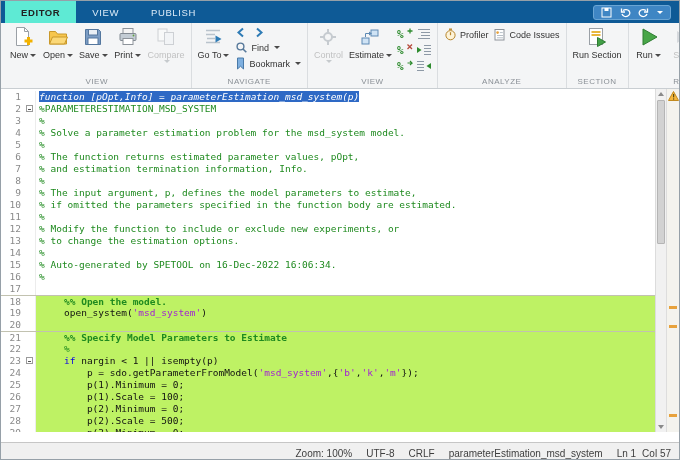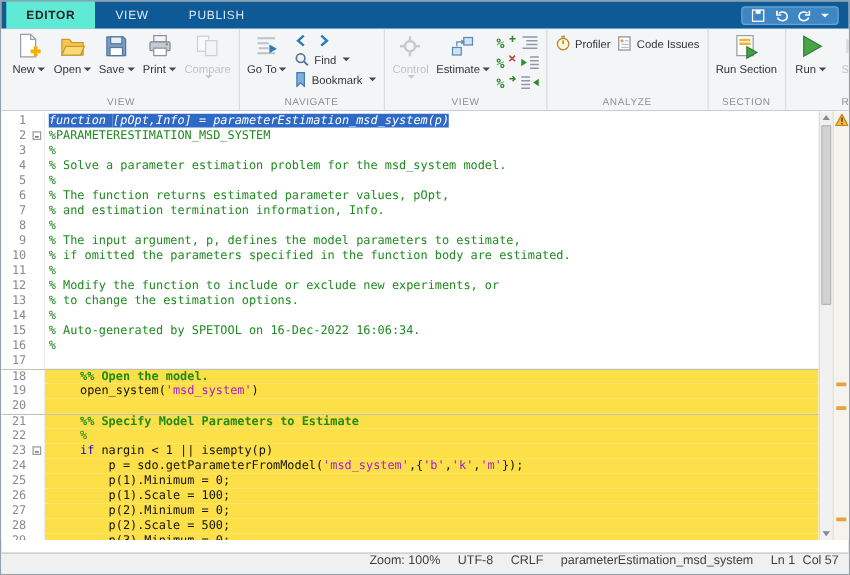--- a/index.html
+++ b/index.html
@@ -35,21 +35,21 @@
   
   .editor { flex:1; min-height:0; display:flex; overflow:hidden; background:#fff; }
   .code-pane { flex:1; overflow:hidden; padding-top:2px; font-family:"DejaVu Sans Mono", monospace; font-size:9.5px; }
   .code-row { display:flex; height:12px; line-height:12px; }
   .code-row.divider { border-top:1px solid #c2c2b0; }
   .lnum { flex:none; width:24px; text-align:right; padding-right:4px; color:#8a8a8a; background:#fff; }
   .foldcol { flex:none; width:11px; background:#fff; border-right:1px solid #ececec; position:relative; }
   .foldbox { position:absolute; left:1px; top:2px; width:7px; height:7px; border:1px solid #9a9a9a; background:#fff; }
   .foldbox::after { content:""; position:absolute; left:1px; right:1px; top:50%; border-top:1px solid #555; }
   .lcode { flex:1; white-space:pre; padding-left:3px; color:#111; }
-  .code-row.secbg .lcode { background:#fde047;padding-left:28px; }
+  .code-row.secbg .lcode { background:#bef264;padding-left:28px; }
   .tk-kw { color:#0d00e6; }
   .tk-cm { color:#1f8a1f; }
   .tk-sec { color:#1f8a1f; font-weight:bold; }
   .tk-str { color:#a31fd4; }
   .tk-pl { color:#111; }
   .lcode.sel span { background:#2e69c5; color:#fff;font-style:italic; }
 
   .vscroll { flex:none; width:11px; background:#f1f1f1; border-left:1px solid #dcdcdc; position:relative; }
   .scroll-arrow { position:absolute; left:0; width:100%; height:10px; display:flex; align-items:center; justify-content:center; }
   .scroll-arrow.up { top:0; }
@@ -57,21 +57,21 @@
   .tri-up { width:0;height:0;border-left:3px solid transparent;border-right:3px solid transparent;border-bottom:4px solid #8a8a8a; }
   .tri-dn { width:0;height:0;border-left:3px solid transparent;border-right:3px solid transparent;border-top:4px solid #8a8a8a; }
   .thumb { position:absolute; top:11px; left:1px; right:1px; height:42%; background:#d2d2d2; border:1px solid #b5b5b5; border-radius:1px; }
 
   .indicator { flex:none; width:13px; background:#f4f3ee; border-left:1px solid #ddd; position:relative; }
   .warn-wrap { position:absolute; top:2px; left:0; width:100%; display:flex; justify-content:center; }
   #ticks { position:absolute; top:14px; bottom:2px; left:0; right:0; }
   .tick { position:absolute; left:2px; right:2px; height:3px; background:#e8a23c; }
 
   
-  .statusbar { flex:none; height:17px; background:#f0f0f0; border-top:1px solid #c6c6c6; display:flex; align-items:flex-start; justify-content:flex-end; font-size:10px; color:#3e3e3e; padding:0 8px;margin-top:10px; }
+  .statusbar { flex:none; height:17px; background:#f0f0f0; border-top:1px solid #c6c6c6; display:flex; align-items:flex-end; justify-content:flex-end; font-size:10px; color:#3e3e3e; padding:0 8px;margin-top:10px; }
   .statusbar span { margin-left:14px; }
   .statusbar .tight { margin-left:6px; }
 </style>
 </head>
 <body>
 
 <div class="window">
 
   <div class="tabbar">
     <div class="tab active">EDITOR</div>

